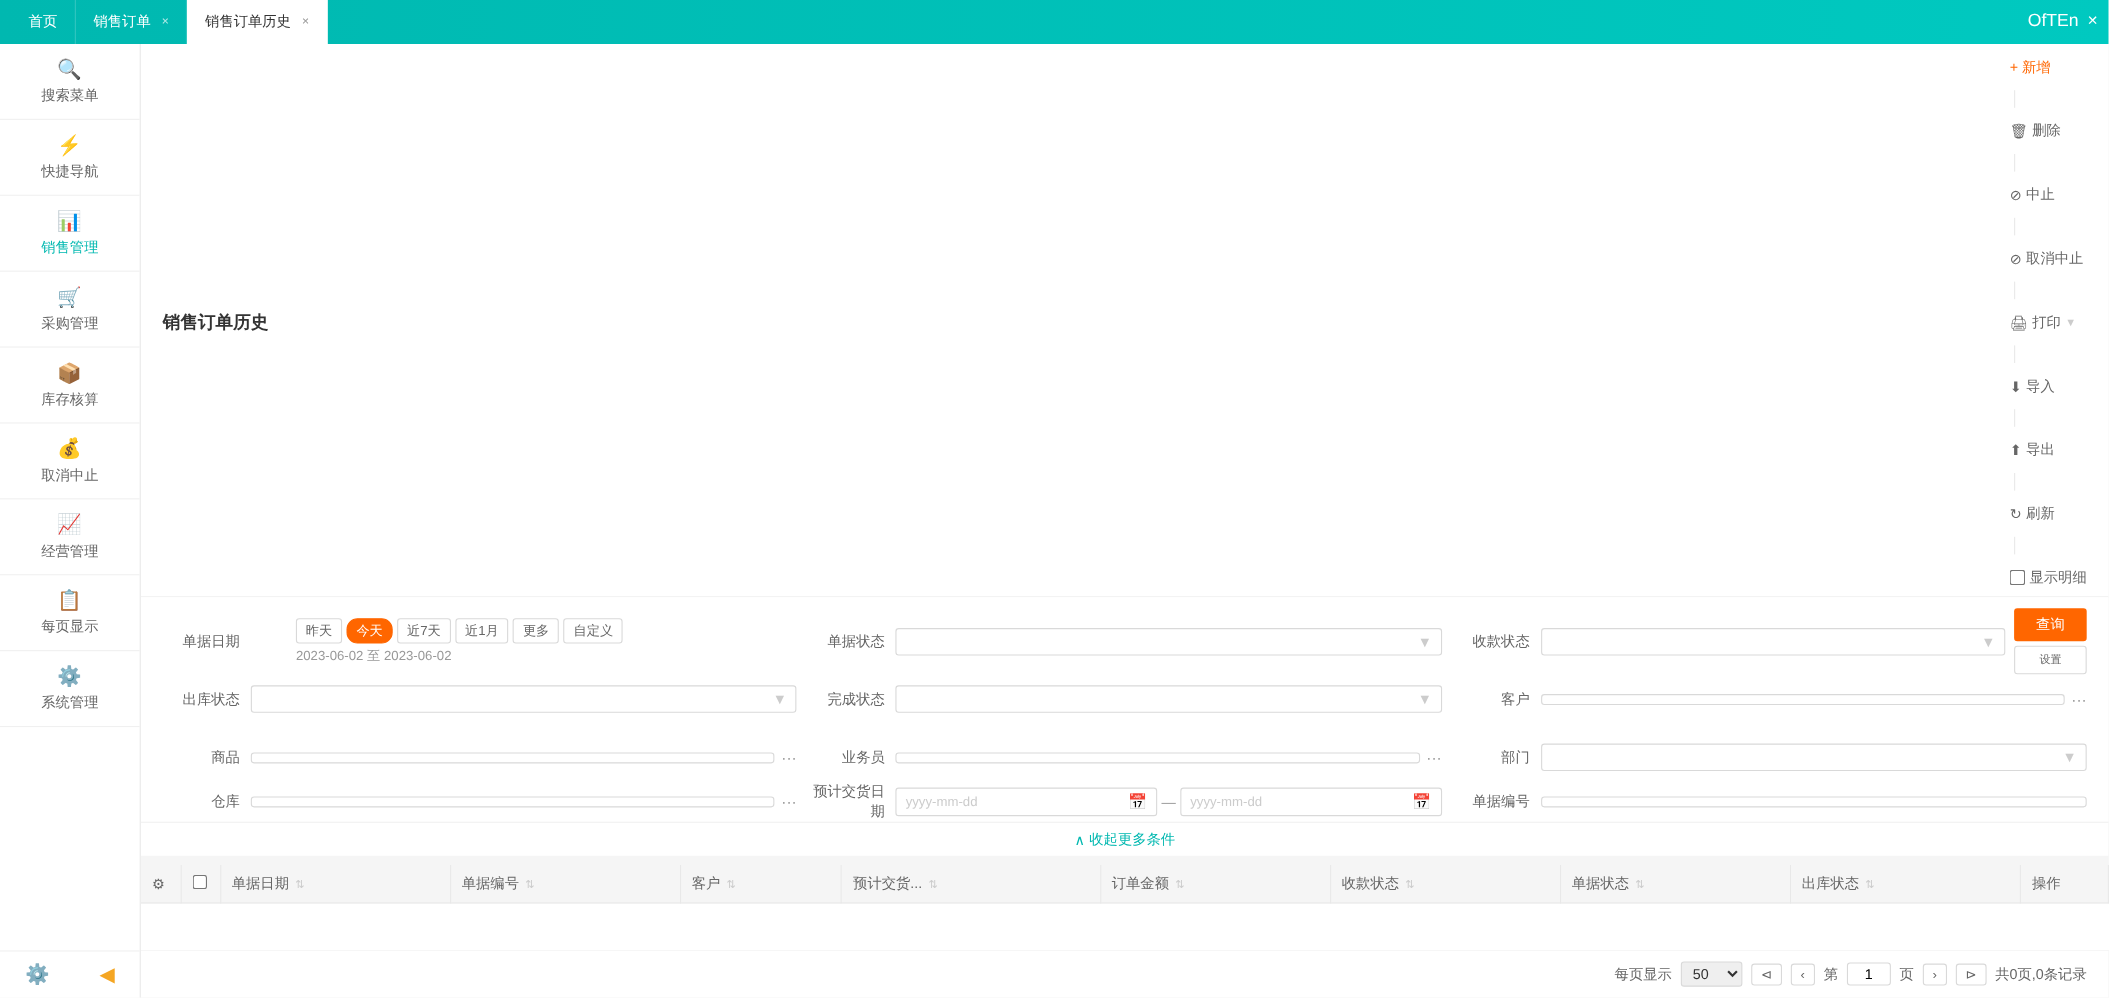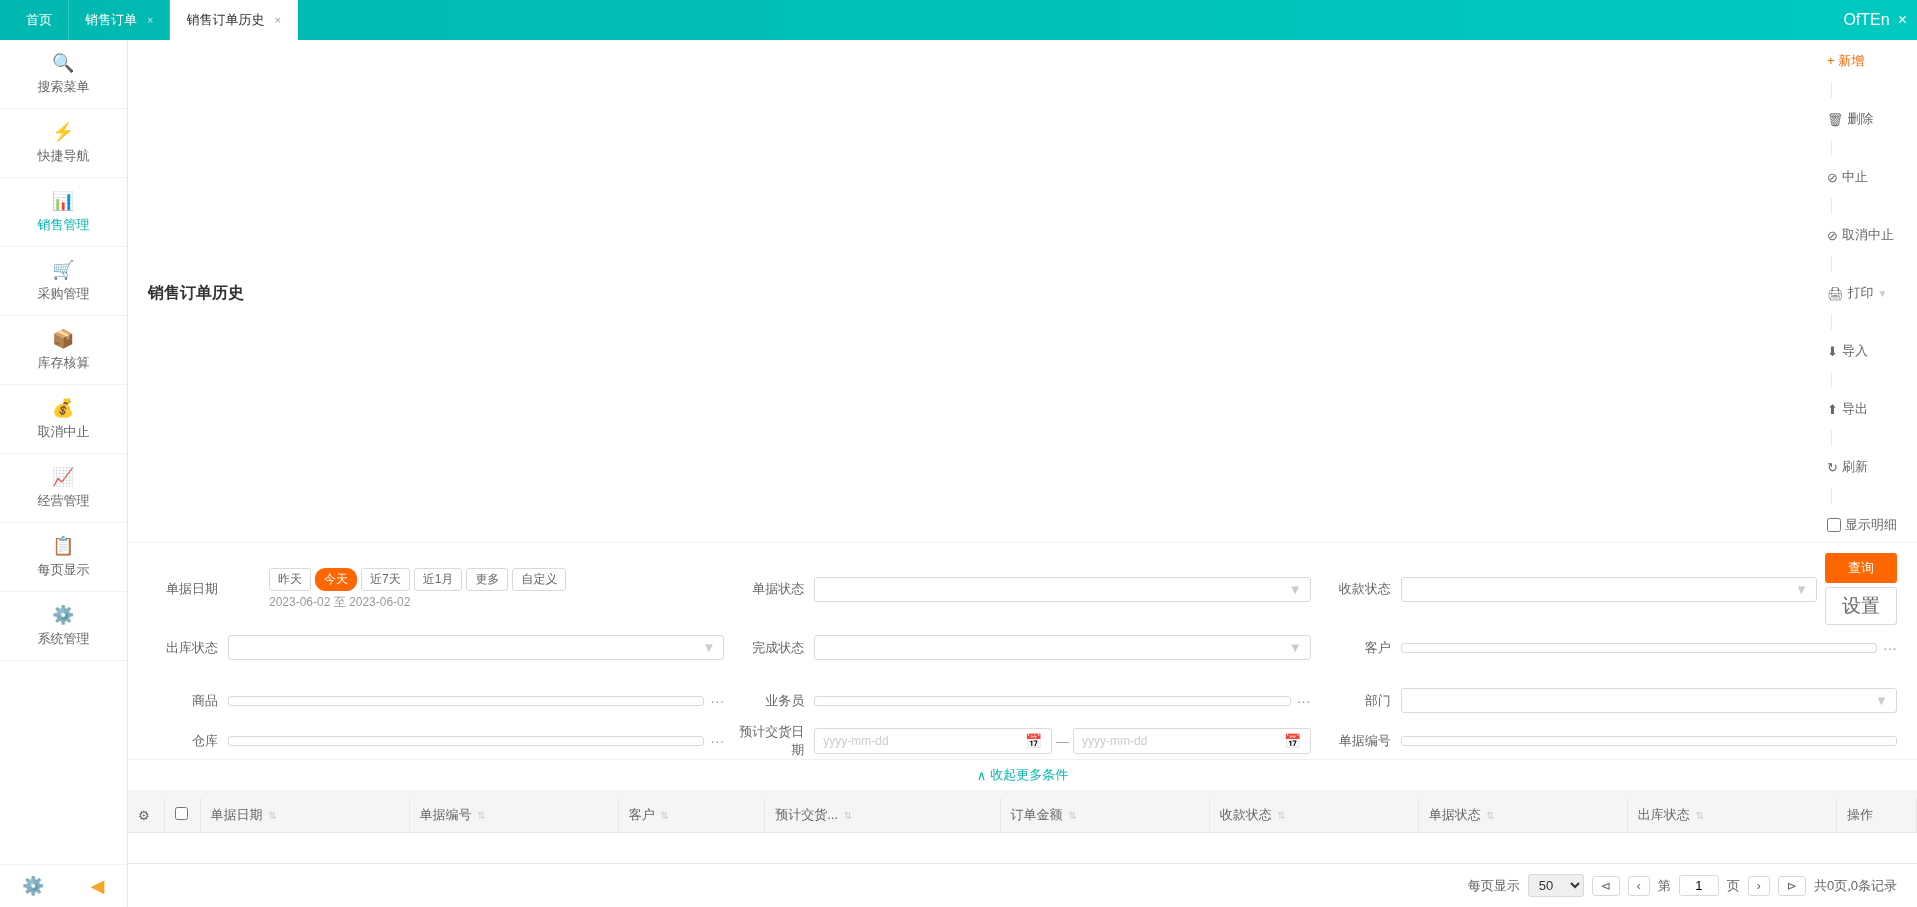--- a/index.html
+++ b/index.html
@@ -319,21 +319,21 @@
       cursor: pointer;
       font-size: 13px;
     }
     .settings-btn {
       background: #fff;
       color: #666;
       border: 1px solid #d9d9d9;
       border-radius: 3px;
       padding: 5px 16px;
       cursor: pointer;
-      font-size: 19px;
+      font-size: 10px;
     }
 
     .btn-col {
       display: flex;
       flex-direction: column;
       gap: 4px;
       justify-content: flex-end;
     }
 
     .divider-v {

